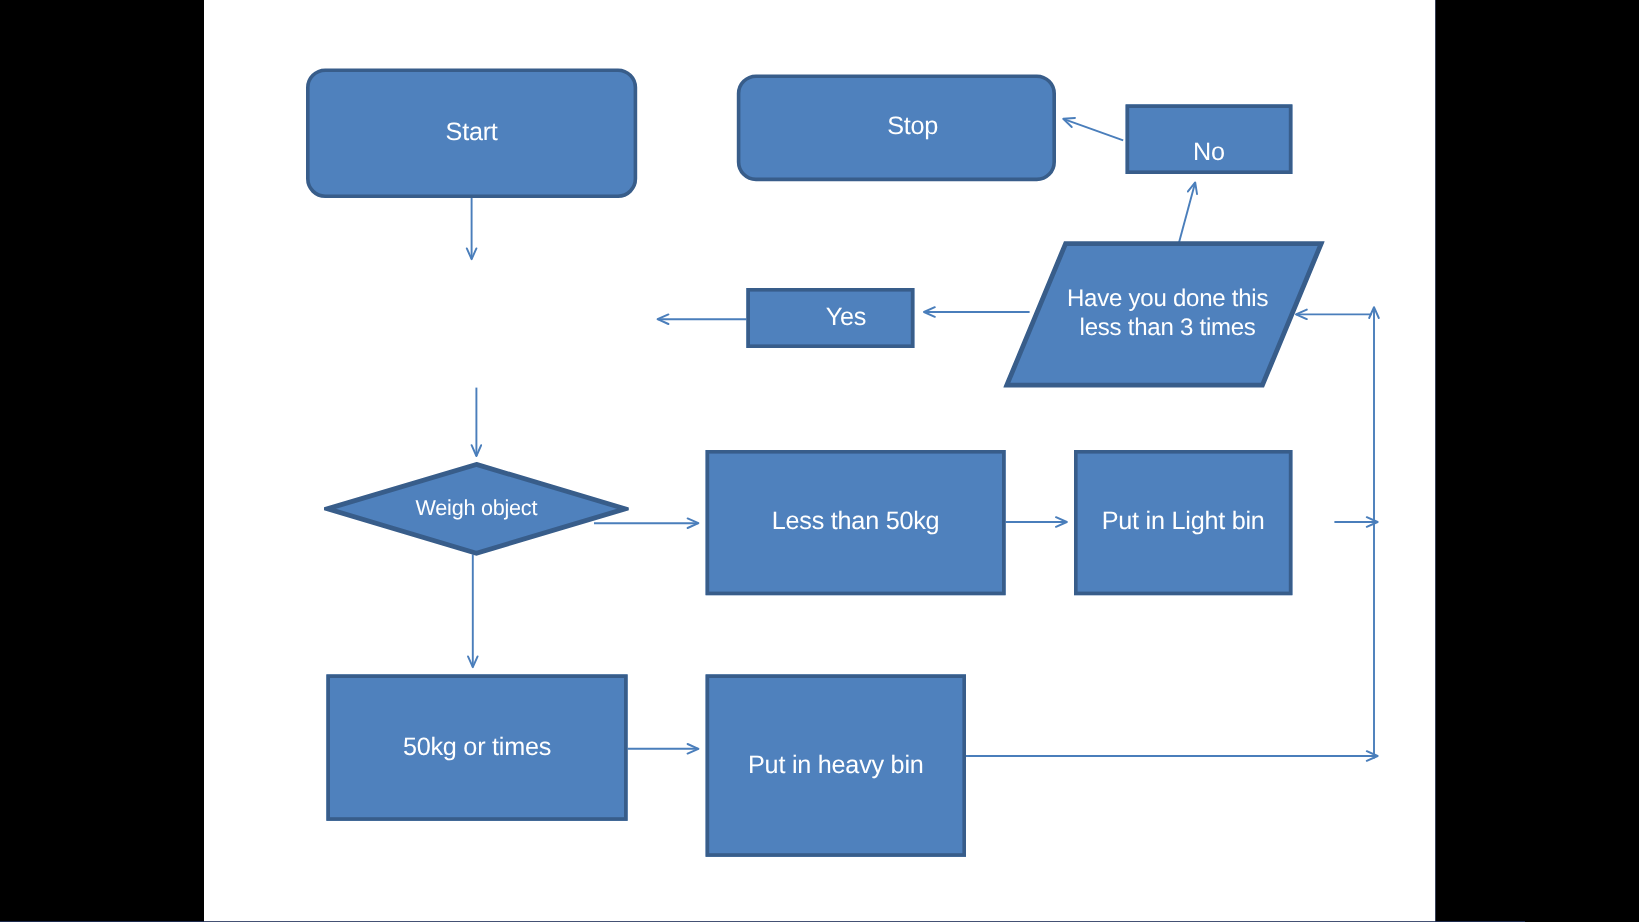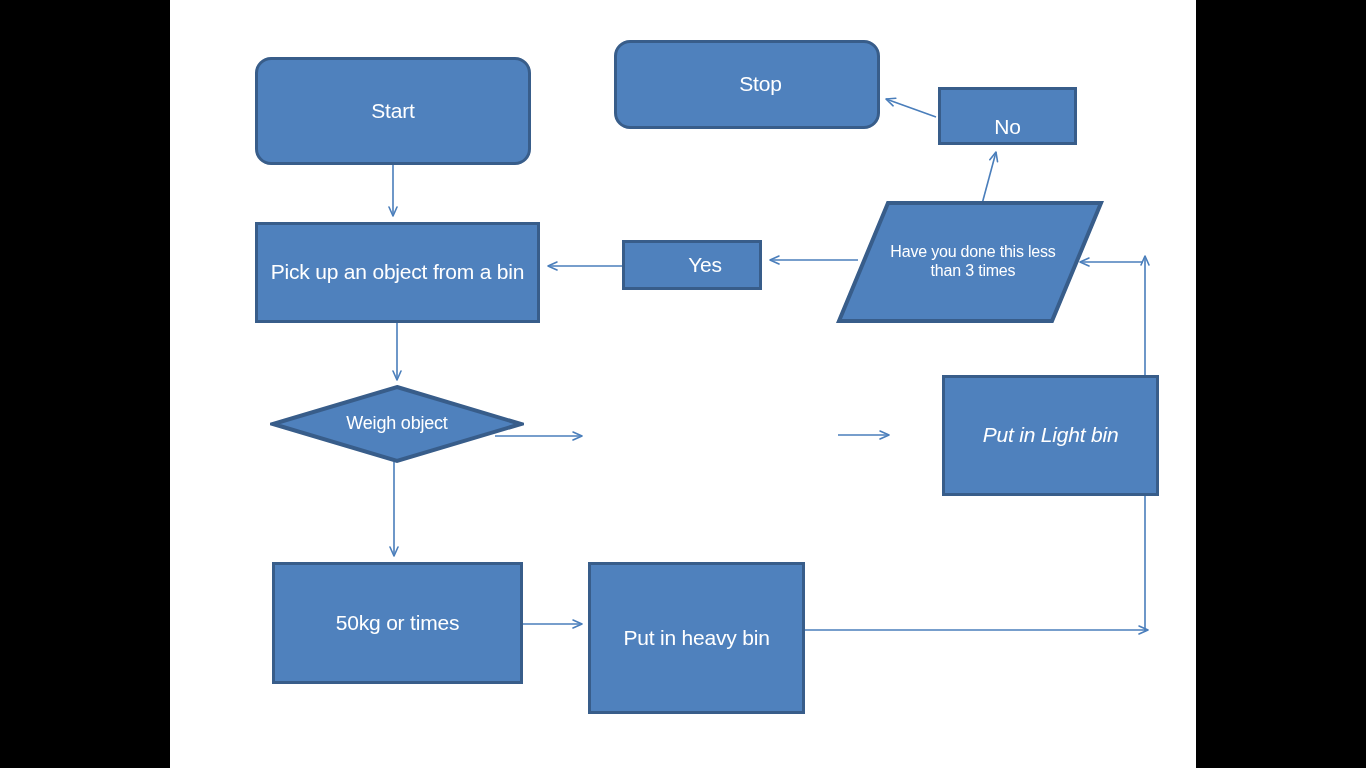--- a/index.html
+++ b/index.html
@@ -74,21 +74,21 @@
     position: relative;
     color: #ffffff;
     text-align: center;
     font-size: 21px;
     line-height: 1.18;
     letter-spacing: -0.2px;
     z-index: 2;
     white-space: pre-line;
   }
   #diamond-weigh .shape-text { font-size: 18px; }
-  #para-check .shape-text { font-size: 16px; }
+  #para-check .shape-text { font-size: 20px; }
 </style>
 </head>
 <body>
 
 <div id="stage">
 
   <div class="bar" id="bar-left"></div>
   <div class="bar" id="bar-right"></div>
 
   <div id="canvas"></div>
@@ -128,52 +128,52 @@
       <path d="M982,204 L996,152"></path>
 
       <path d="M936,117 L886,99"></path>
     </g>
   </svg>
 
   <div class="node rounded" id="node-start" style="left:255px; top:57px; width:276px; height:108px;">
     <span>Start</span>
   </div>
 
-  <div class="node rounded" id="node-stop" style="left:614px; top:40px; width:266px; height:89px;padding-left:33px;">
+  <div class="node rounded" id="node-stop" style="left:614px; top:62px; width:266px; height:89px;padding-left:33px;">
     <span>Stop</span>
   </div>
 
   <div class="node" id="node-no" style="left:938px; top:87px; width:139px; height:58px;align-items:flex-end;">
     <span>No</span>
   </div>
 
-  <div class="node" id="node-pickup" style="left:255px; top:222px; width:285px; height:101px;">
-    <span>Pick up an object from a bin</span>
-  </div>
 
   <div class="node" id="node-yes" style="left:622px; top:240px; width:140px; height:50px;padding-left:32px;">
     <span>Yes</span>
   </div>
 
   <div class="shape-wrap" id="para-check" style="left:836px; top:200px; width:268px; height:124px;">
     <svg class="shape-svg" viewBox="0 0 268 124" preserveAspectRatio="none">
       <polygon points="52,3 265,3 216,121 3,121" fill="#4F81BD" stroke="#385D8A" stroke-width="4" stroke-linejoin="miter" vector-effect="non-scaling-stroke"></polygon>
     </svg>
     <div class="shape-text" style="width:190px; margin-left:6px;">Have you done this less than 3 times</div>
   </div>
 
   <div class="shape-wrap" id="diamond-weigh" style="left:270px; top:384px; width:254px; height:80px;">
     <svg class="shape-svg" viewBox="0 0 254 80" preserveAspectRatio="none">
       <polygon points="127,3 251,40 127,77 3,40" fill="#4F81BD" stroke="#385D8A" stroke-width="4" stroke-linejoin="miter" vector-effect="non-scaling-stroke"></polygon>
     </svg>
     <div class="shape-text" style="width:120px;">Weigh object</div>
   </div>
 
+  <div class="node" id="node-less50" style="left:588px; top:375px; width:250px; height:121px;">
+    <span>Less than 50kg</span>
+  </div>
 
-  <div class="node" id="node-lightbin" style="left:942px; top:375px; width:217px; height:121px;font-style:italic;">
+  <div class="node" id="node-lightbin" style="left:895px; top:375px; width:182px; height:121px;">
     <span>Put in Light bin</span>
   </div>
 
   <div class="node" id="node-more50" style="left:272px; top:562px; width:251px; height:122px;">
     <span>50kg or times</span>
   </div>
 
   <div class="node" id="node-heavybin" style="left:588px; top:562px; width:217px; height:152px;">
     <span>Put in heavy bin</span>
   </div>

